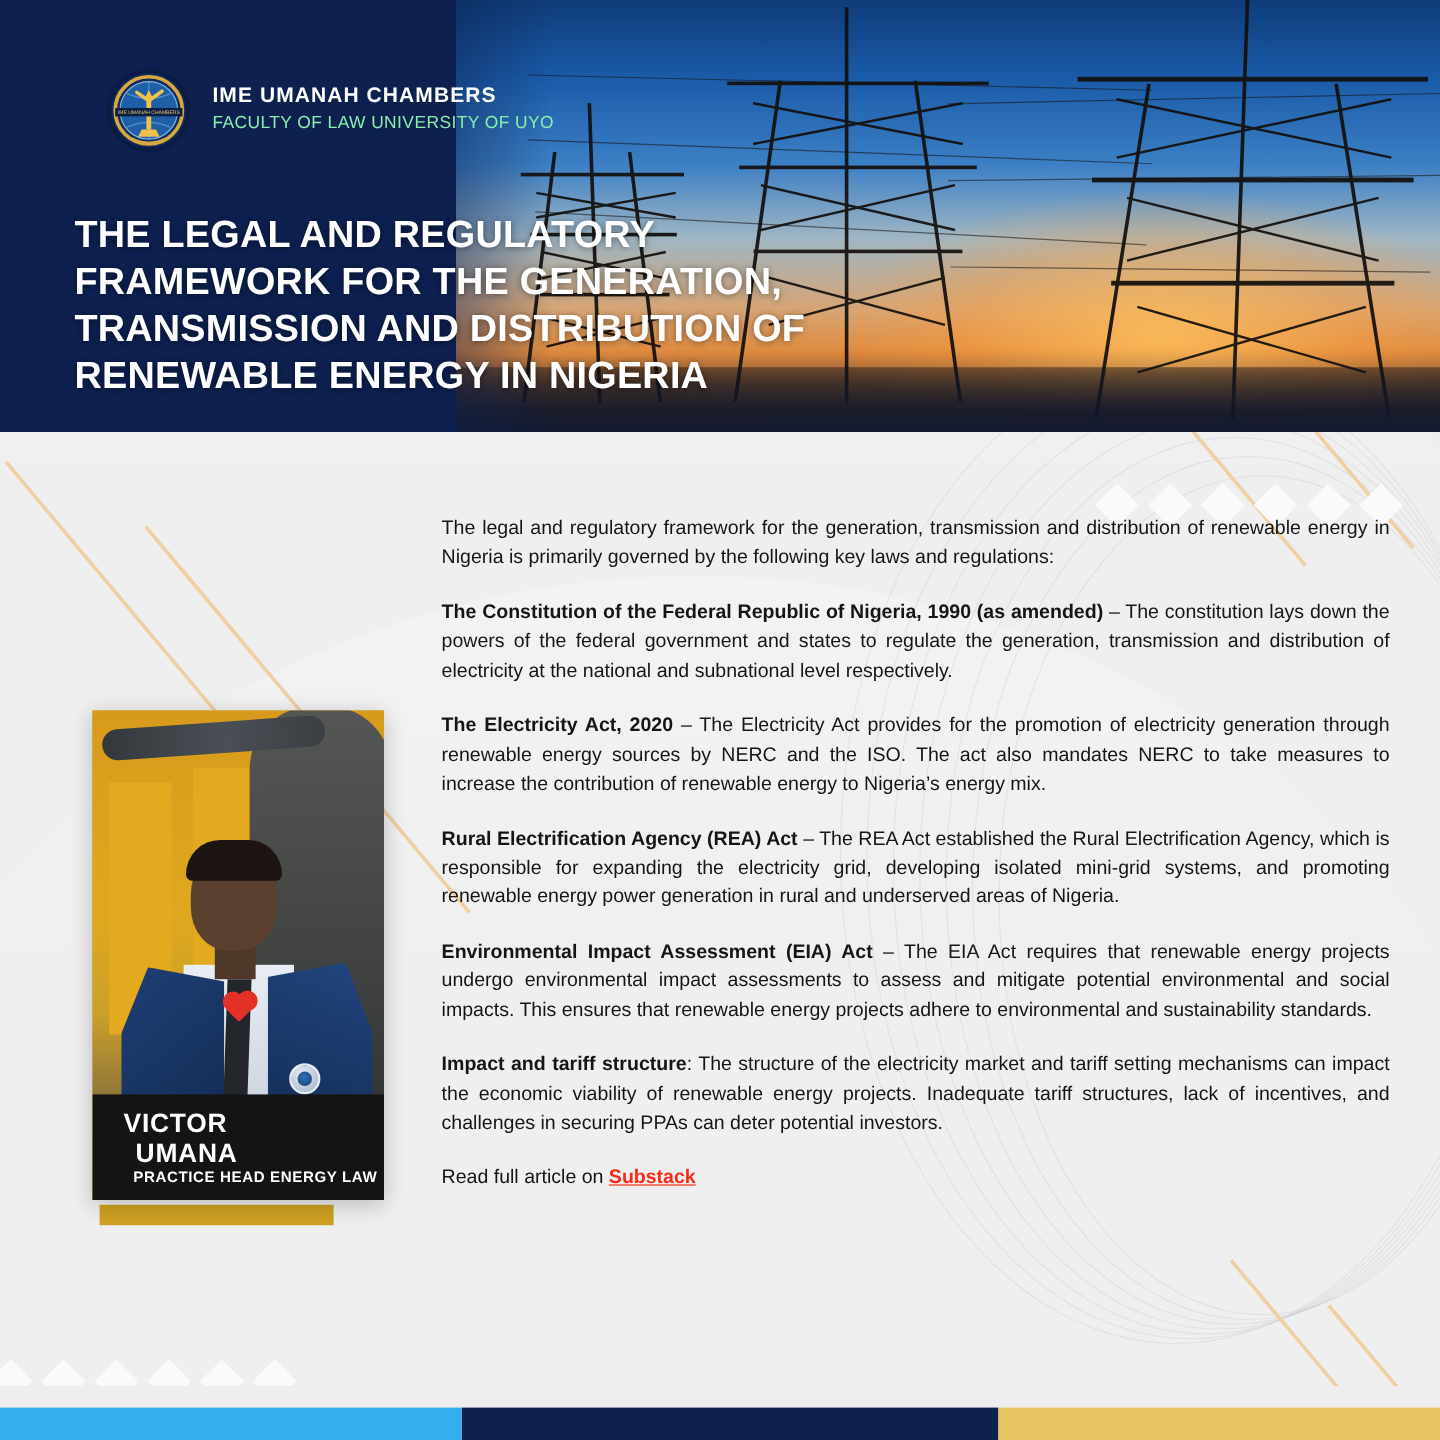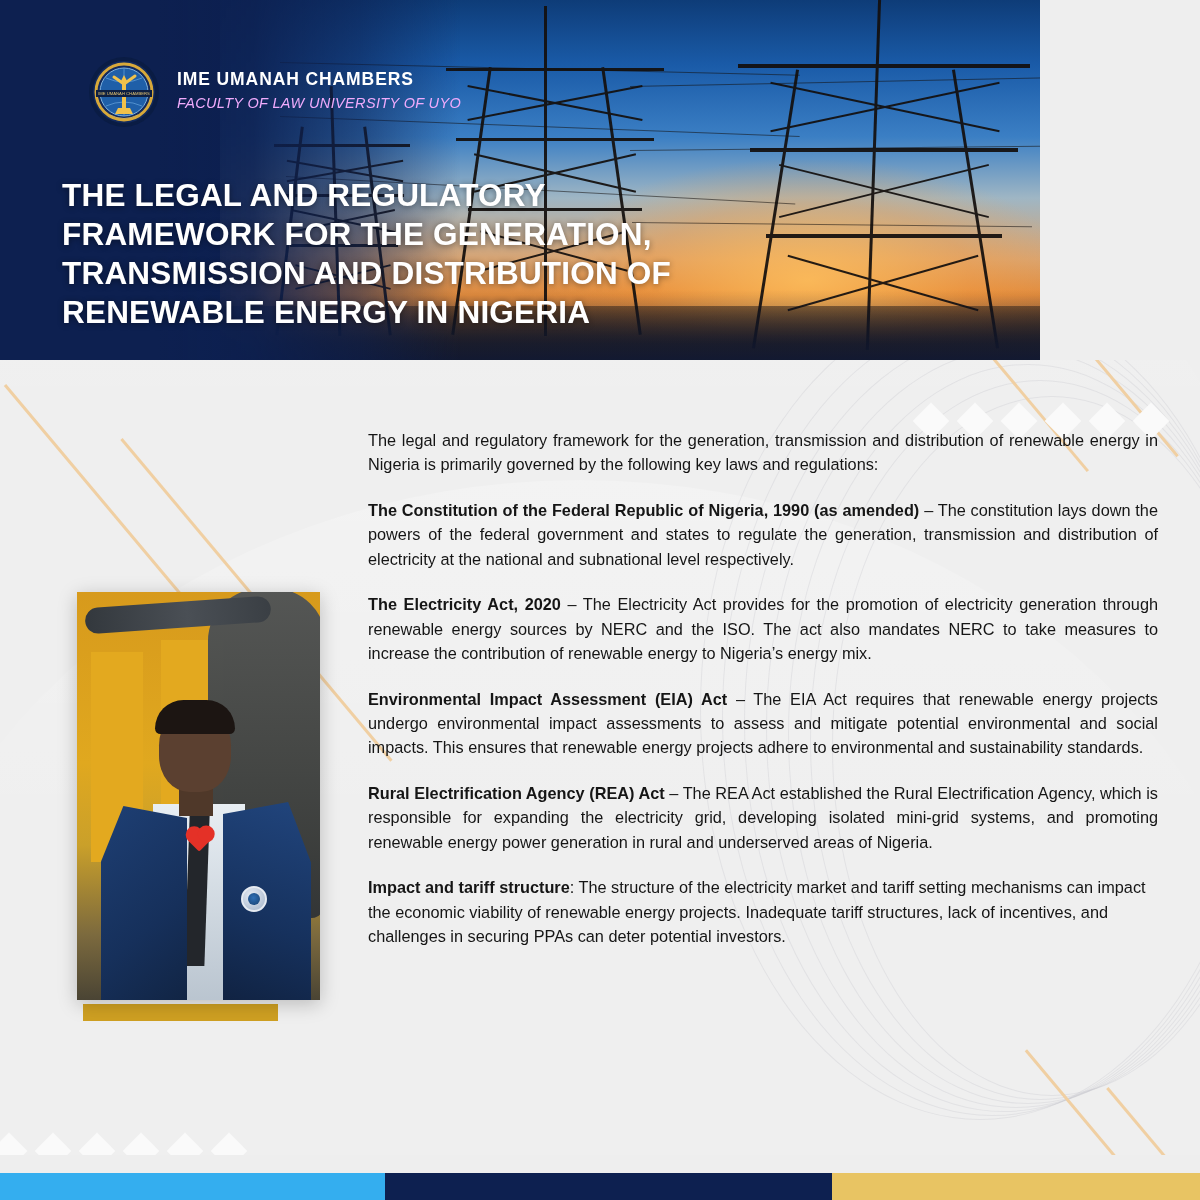--- a/index.html
+++ b/index.html
@@ -6,21 +6,21 @@
   html,body { width:1200px; height:1200px; }
   body {
     font-family:"Liberation Sans", sans-serif;
     background:#eeeeee;
     position:relative;
     overflow:hidden;
   }
 
   
   .hero{
-    position:absolute; left:0; top:0; width:1040px; height:360px;
+    position:absolute; left:0; top:0; width:1200px; height:360px;
     background:#0d2050; overflow:hidden;
   }
   .hero-photo{
     position:absolute; right:0; top:0; width:820px; height:360px;
     background:
       linear-gradient(to bottom,
         #0e3c78 0%, #1a5ba8 18%, #3b7fc4 38%,
         #9fb6c4 55%, #d7a473 72%, #e08a3c 82%,
         #8a5a30 92%, #2a1e16 100%);
     overflow:hidden;
@@ -51,21 +51,21 @@
     background:linear-gradient(to top, rgba(13,32,80,.55), rgba(13,32,80,0));
   }
 
   
   .brand{ position:absolute; left:88px; top:56px; display:flex; align-items:center; gap:17px; }
   .seal{ width:72px; height:72px; position:relative; }
   .brand-text .name{
     color:#fff; font-size:17.5px; font-weight:bold; letter-spacing:.9px; line-height:1.25;
   }
   .brand-text .sub{
-    color:#f0abfc; font-size:14.5px; font-weight:400; letter-spacing:.35px; line-height:1.5; margin-top:2px;font-style:italic;
+    color:#86efac; font-size:14.5px; font-weight:400; letter-spacing:.35px; line-height:1.5; margin-top:2px;
   }
 
   .hero-title{
     position:absolute; left:62px; top:176px; width:640px;
     color:#ffffff; font-weight:bold;
     font-size:31.5px; line-height:1.235; letter-spacing:.2px;
     text-transform:uppercase;
     text-shadow:0 1px 6px rgba(0,0,0,.45);
   }
 
@@ -348,44 +348,50 @@
       <div class="jacket-l"></div>
       <div class="jacket-r"></div>
       <div class="neck"></div>
       <div class="head"></div>
       <div class="hair"></div>
       <div class="heart"></div>
       <div class="pin"></div>
     </div>
   </div>
 
+  <div class="nameplate">
+    <div class="fn">VICTOR</div>
+    <div class="ln">UMANA</div>
+    <div class="role">PRACTICE HEAD ENERGY LAW</div>
+  </div>
 </div>
 
 <div class="article">
   <p>The legal and regulatory framework for the generation, transmission and distribution of renewable energy in Nigeria is primarily governed by the following key laws and regulations:</p>
 
   <p>
     <b>The Constitution of the Federal Republic of Nigeria, 1990 (as amended)</b><span> – </span><span>The constitution lays down the powers of the federal government and states to regulate the generation, transmission and distribution of electricity at the national and subnational level respectively.</span>
   </p>
 
   <p>
     <b>The Electricity Act, 2020</b><span> – </span><span>The Electricity Act provides for the promotion of electricity generation through renewable energy sources by NERC and the ISO.  The act also mandates NERC to take measures to increase the contribution of renewable energy to Nigeria’s energy mix.</span>
   </p>
 
   <p>
+    <b>Rural Electrification Agency (REA) Act</b><span> – </span><span>The REA Act established the Rural Electrification Agency, which is responsible for expanding the electricity grid, developing isolated mini-grid systems, and promoting renewable energy power generation in rural and underserved areas of Nigeria.</span>
+  </p>
+
+  <p>
     <b>Environmental Impact Assessment (EIA) Act</b><span> – </span><span>The EIA Act requires that renewable energy projects undergo environmental impact assessments to assess and mitigate potential environmental and social impacts.  This ensures that renewable energy projects adhere to environmental and sustainability standards.</span>
   </p>
 
   <p>
-    <b>Rural Electrification Agency (REA) Act</b><span> – </span><span>The REA Act established the Rural Electrification Agency, which is responsible for expanding the electricity grid, developing isolated mini-grid systems, and promoting renewable energy power generation in rural and underserved areas of Nigeria.</span>
-  </p>
-
-  <p>
     <b>Impact and tariff structure</b><span>: </span><span>The structure of the electricity market and tariff setting mechanisms can impact the economic viability of renewable energy projects. Inadequate tariff structures, lack of incentives, and challenges in securing PPAs can deter potential investors.</span>
   </p>
 
+  <p class="cta"><span>Read full article on </span><a class="link" href="#">Substack</a></p>
 </div>
 
 <div class="footbar">
   <div class="seg-a"></div>
   <div class="seg-b"></div>
   <div class="seg-c"></div>
 </div>
 
 </body></html>

